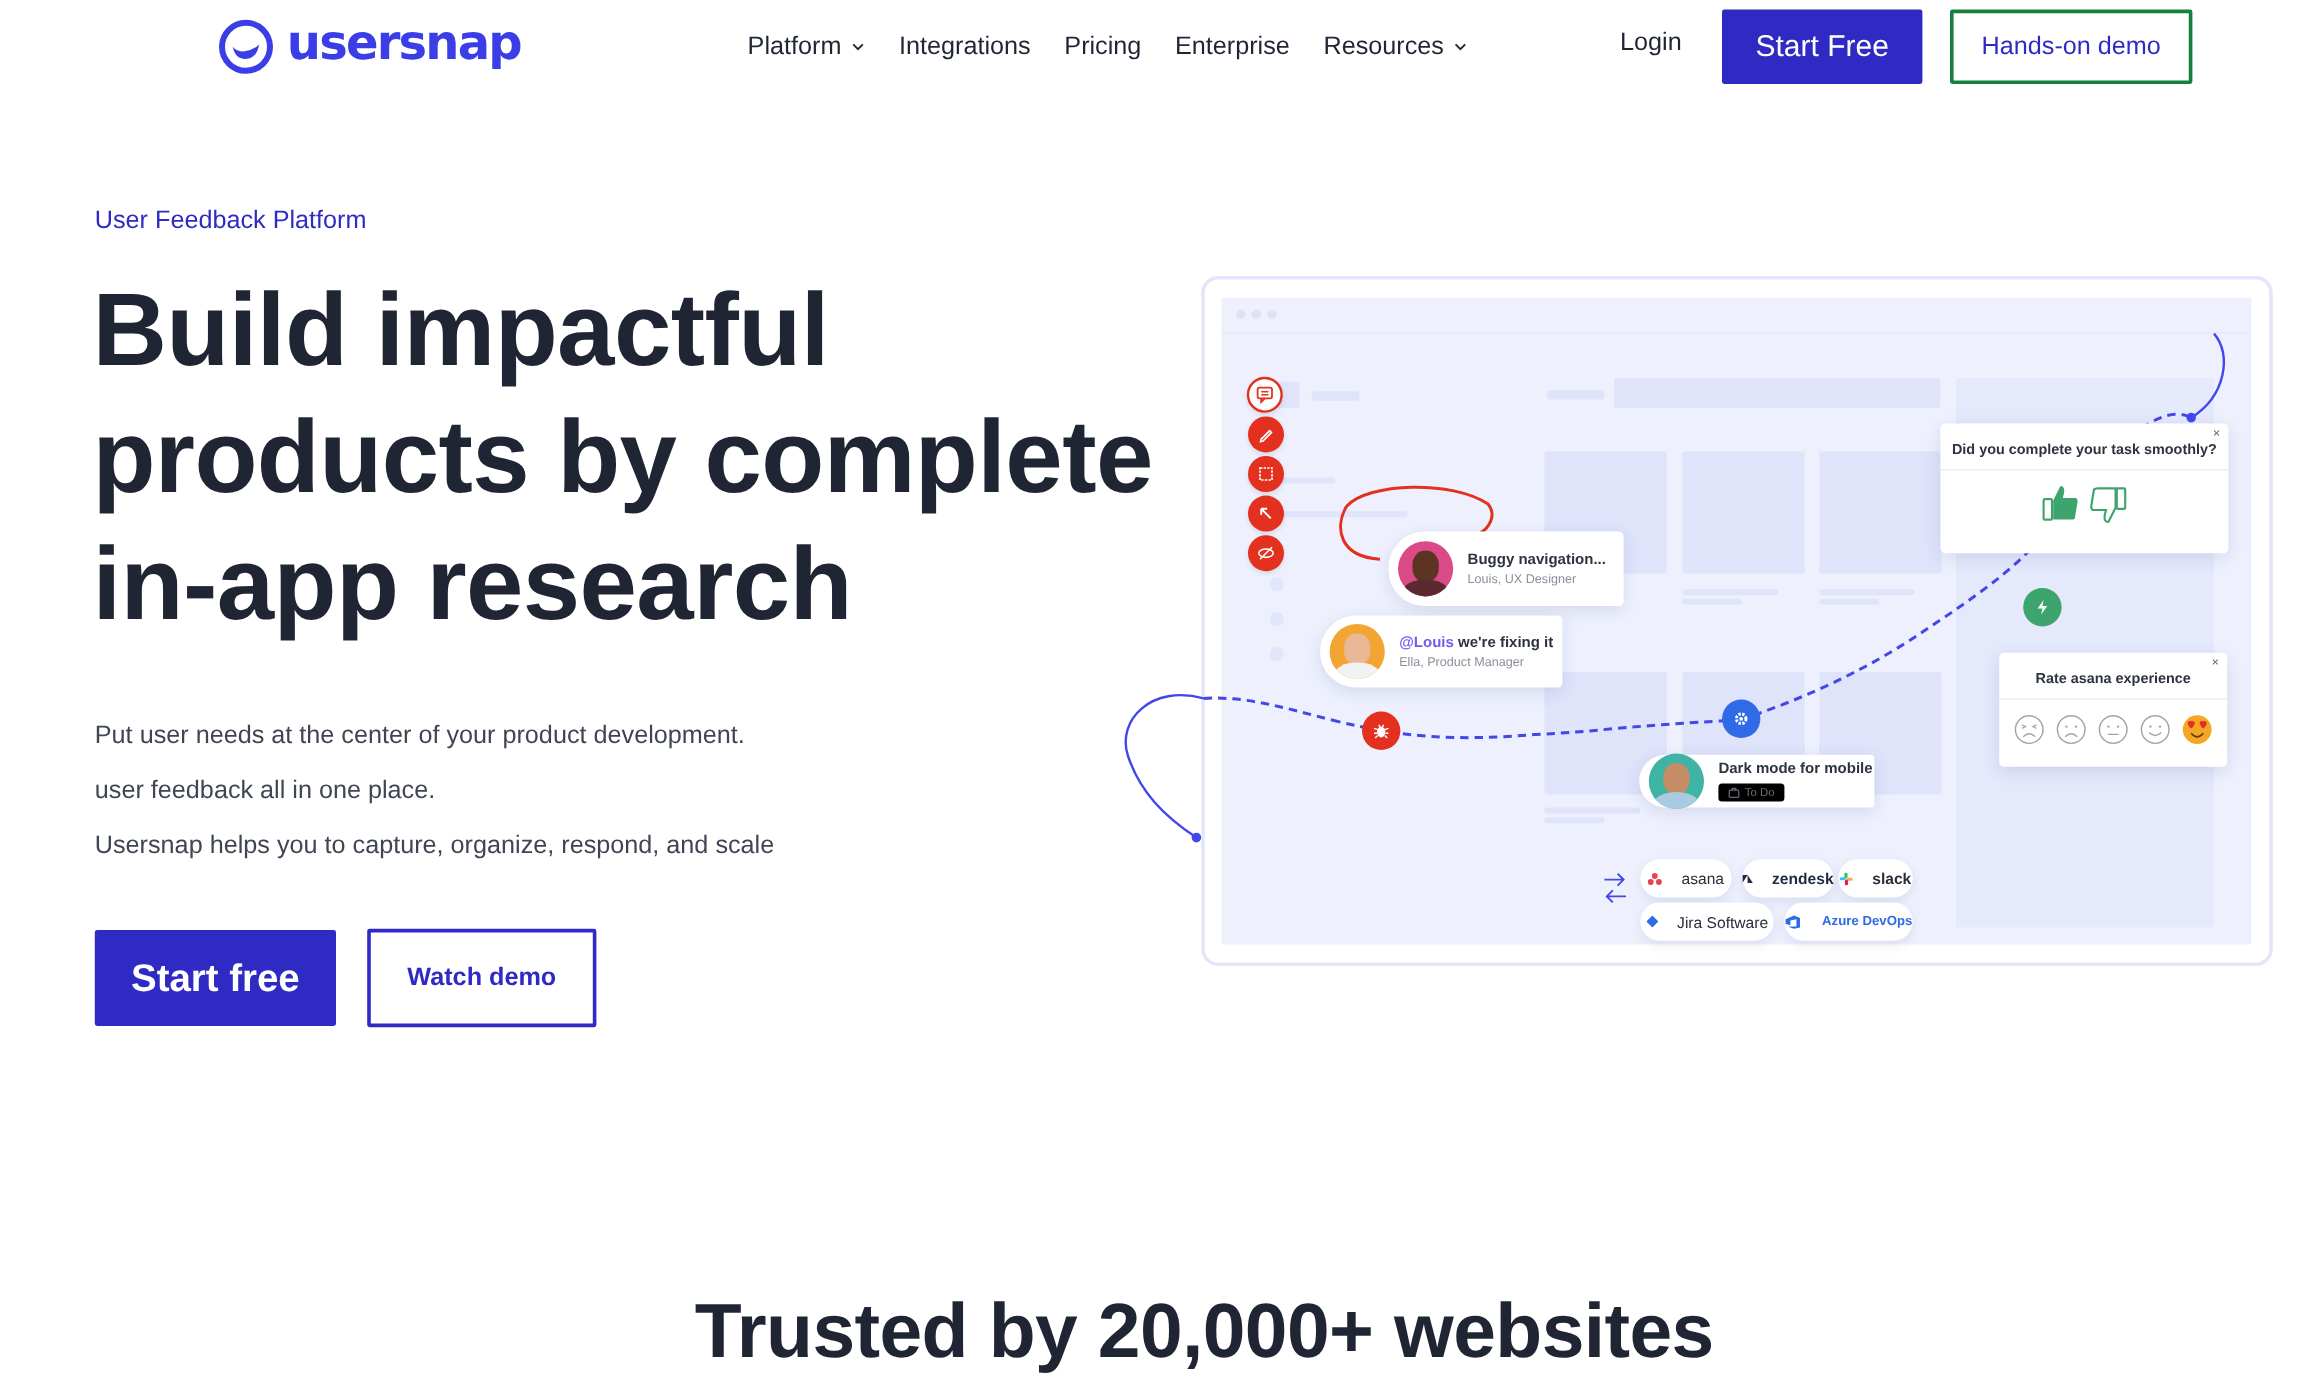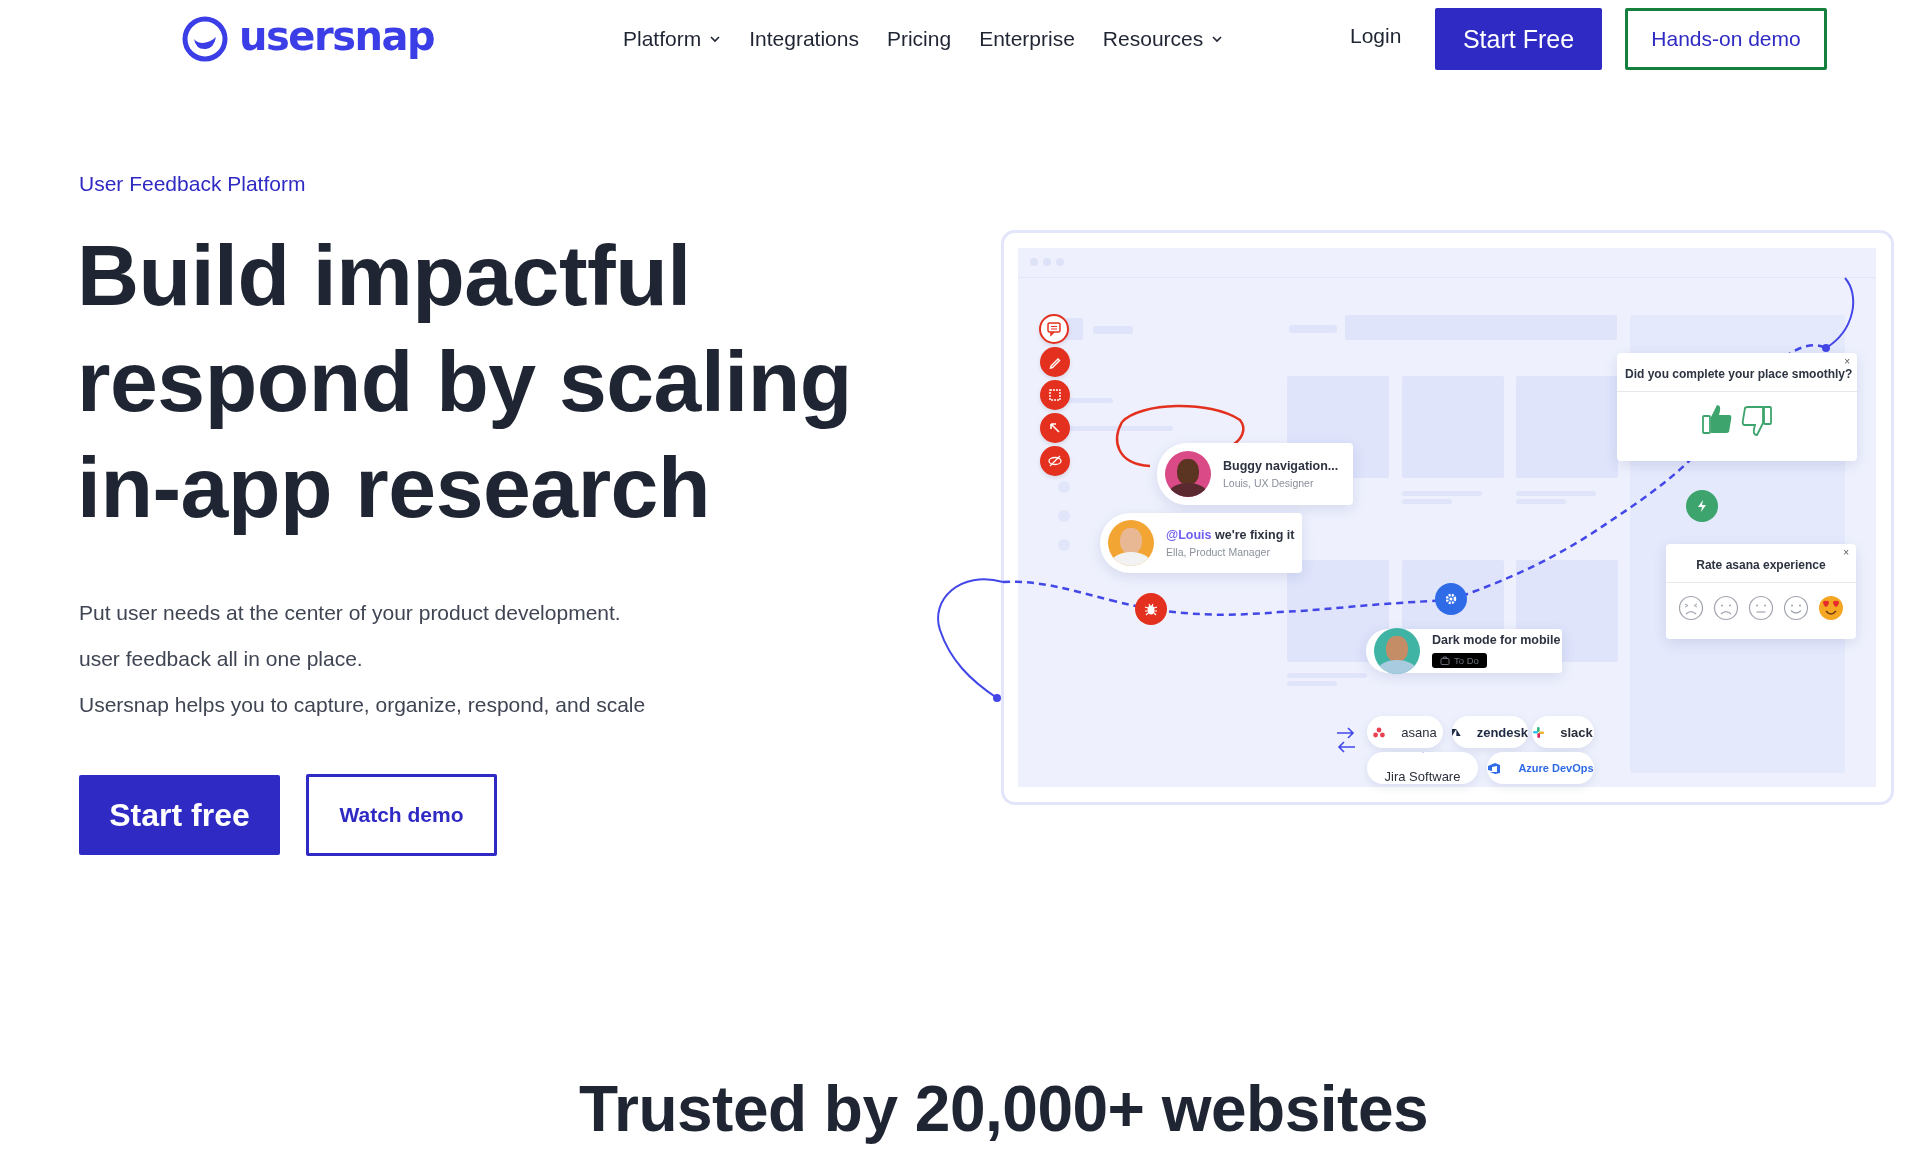--- a/index.html
+++ b/index.html
@@ -101,21 +101,21 @@
 
   <a class="login">Login</a>
   <button class="btn-start-nav">Start Free</button>
   <button class="btn-demo-nav">Hands-on demo</button>
 </header>
 
 <div class="eyebrow">User Feedback Platform</div>
 
 <h1 class="headline">
   <span>Build impactful</span>
-  <span>respond by scaling</span>
+  <span>products by complete</span>
   <span>in-app research</span>
 </h1>
 
 <p class="lede">
   <span>Put user needs at the center of your product development.</span>
   <span>user feedback all in one place.</span>
   <span>Usersnap helps you to capture, organize, respond, and scale</span>
 </p>
 
 <button class="btn-start">Start free</button>
@@ -249,21 +249,21 @@
       </svg>
   </div>
   <div class="node" style="left:1686px;top:490px;background:#3ea46d;">
     <svg viewBox="0 0 16 16">
         <path d="M9 2 L4 9 H8 L7 14 L12 7 H8 Z" fill="#fff"></path>
       </svg>
   </div>
 
   <div class="survey" style="left:1617px;top:353px;width:240px;height:108px;">
     <span class="survey-x">×</span>
-    <div class="survey-q">Did you complete your place smoothly?</div>
+    <div class="survey-q">Did you complete your task smoothly?</div>
     <div style="display:flex;justify-content:center;gap:4px;padding:10px 0;">
       <svg width="34" height="36" viewBox="0 0 34 36">
           <rect x="2" y="14" width="7" height="17" rx="1" fill="#fff" stroke="#3ea46d" stroke-width="1.8"></rect>
           <path d="M10 15 L16 3 Q20 3 19 9 L18 13 H29 Q31 14 30 18 L28 30 Q27 31 25 31 H10 Z" fill="#3ea46d"></path>
         </svg>
       <svg width="34" height="36" viewBox="0 0 34 36">
           <rect x="25" y="5" width="7" height="17" rx="1" fill="#fff" stroke="#3ea46d" stroke-width="1.8"></rect>
           <path d="M24 21 L18 33 Q14 33 15 27 L16 23 H5 Q3 22 4 18 L6 6 Q7 5 9 5 H24 Z" fill="#fff" stroke="#3ea46d" stroke-width="1.8"></path>
         </svg>
     </div>
@@ -324,21 +324,21 @@
   </div>
   <div class="integ" style="left:1532px;top:706px;width:62px;color:#2b2f3a;">
     <svg width="11" height="11" viewBox="0 0 11 11">
         <rect x="0" y="4" width="5" height="2.6" rx="1.3" fill="#36c5f0"></rect>
         <rect x="4" y="0" width="2.6" height="5" rx="1.3" fill="#2eb67d"></rect>
         <rect x="6" y="4.4" width="5" height="2.6" rx="1.3" fill="#ecb22e"></rect>
         <rect x="4.4" y="6" width="2.6" height="5" rx="1.3" fill="#e01e5a"></rect>
       </svg>
     <span>slack</span>
   </div>
-  <div class="integ" style="left:1367px;top:742px;width:111px;color:#2b2f3a;flex-direction:column;">
+  <div class="integ" style="left:1367px;top:742px;width:111px;color:#2b2f3a;">
     <svg width="10" height="10" viewBox="0 0 10 10">
         <path d="M5 0 L10 5 L5 10 L0 5 Z" fill="#2f6be6"></path>
       </svg>
     <span style="font-weight:400;">Jira Software</span>
   </div>
   <div class="integ" style="left:1487px;top:742px;width:107px;color:#2f6be6;font-size:11px;">
     <svg width="15" height="13" viewBox="0 0 15 13">
         <path d="M1 4 L8 1 L13 3 V11 L8 12 L3 10 L10 10 V4 L5 5 V9 L1 8 Z" fill="#2f6be6"></path>
       </svg>
     <span>Azure DevOps</span>

